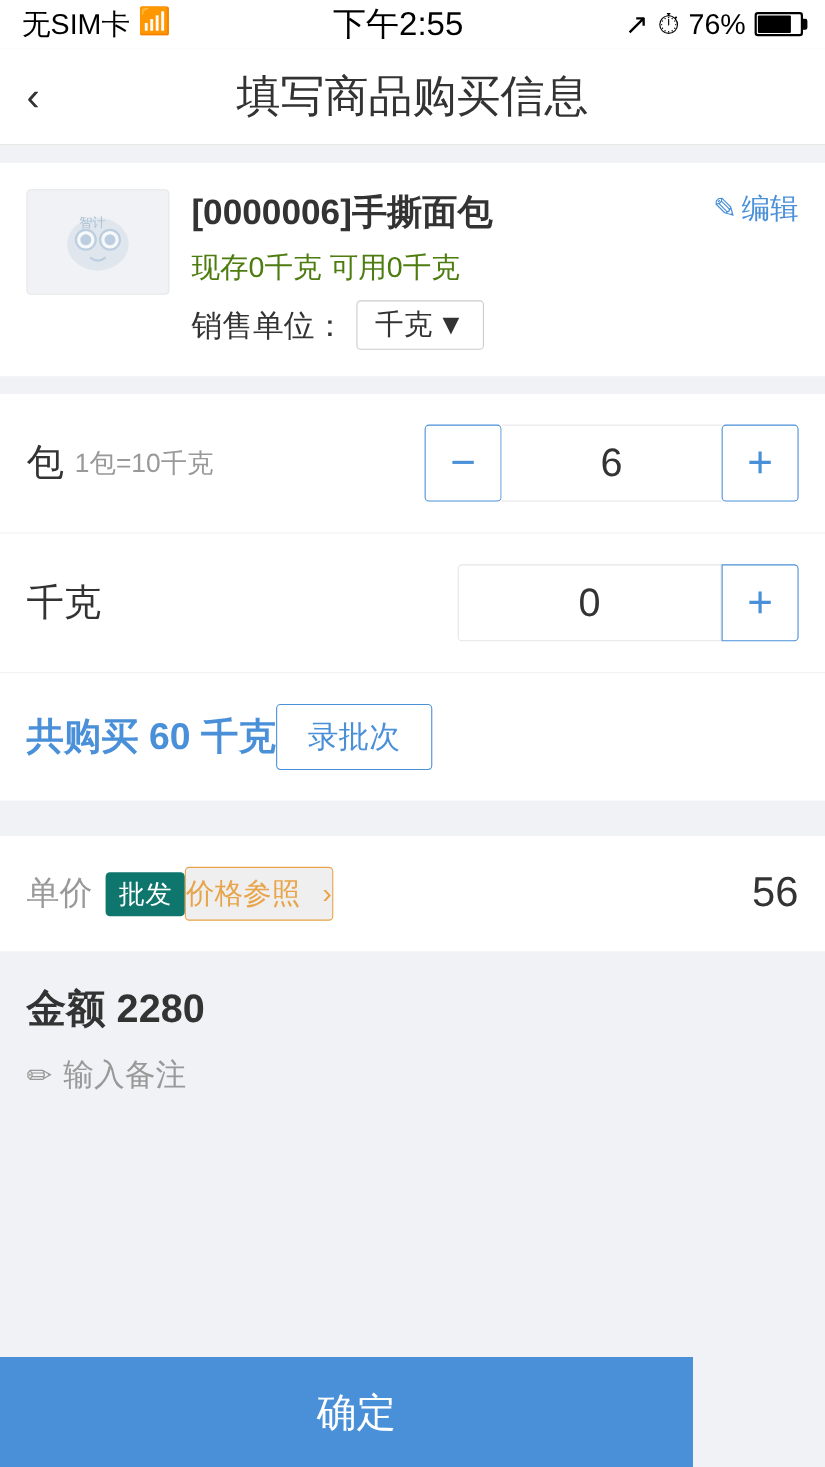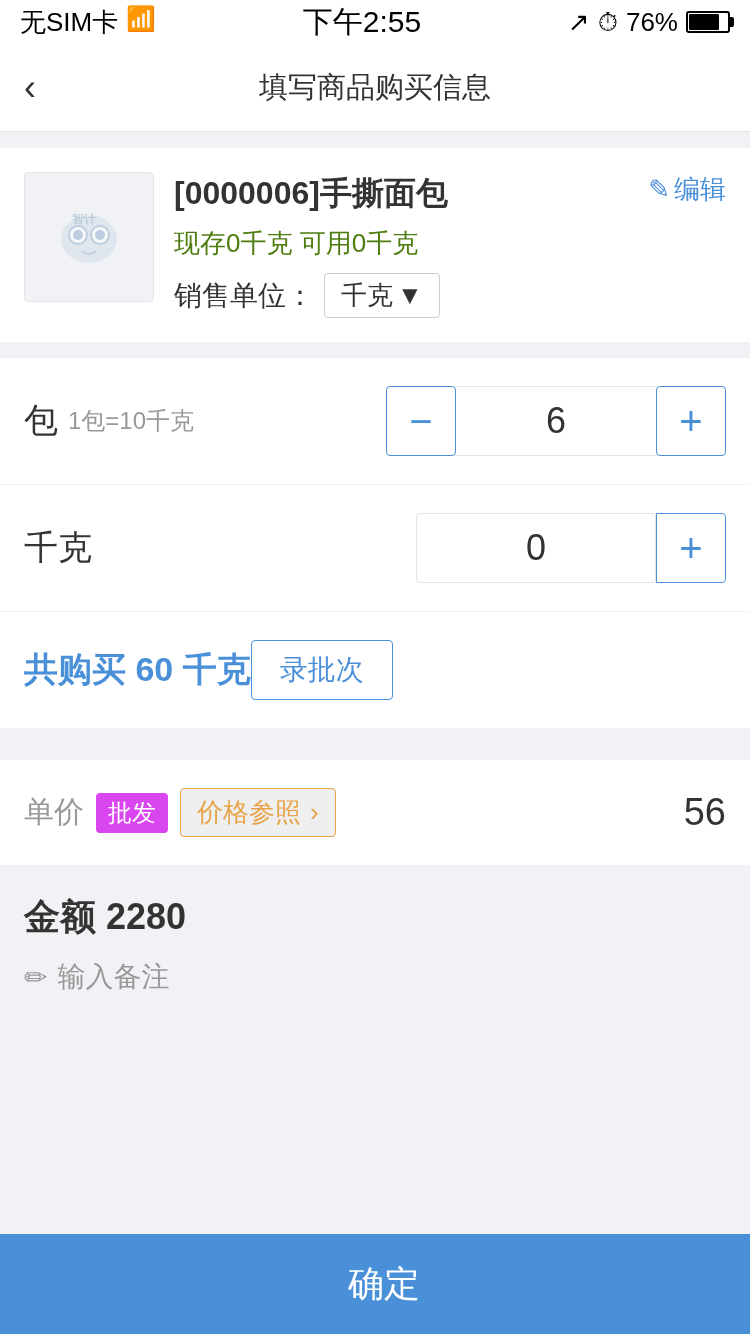--- a/index.html
+++ b/index.html
@@ -81,37 +81,37 @@
       border-bottom: 1px solid #e5e5e5;
     }
     .nav-back {
       position: absolute;
       left: 24px;
       font-size: 36px;
       color: #333;
       cursor: pointer;
     }
     .nav-title {
-      font-size: 29px;
+      font-size: 40px;
       font-weight: 500;
       color: #333;
     }
 
     
     .product-section {
       background: #fff;
       padding: 24px;
       display: flex;
       align-items: flex-start;
       gap: 20px;
       margin-top: 16px;
     }
     .product-image {
       width: 130px;
-      height: 130px;
+      height: 96px;
       background: #f0f2f5;
       border: 1px solid #e5e5e5;
       border-radius: 4px;
       display: flex;
       align-items: center;
       justify-content: center;
       flex-shrink: 0;
     }
     .product-image svg {
       width: 70px;
@@ -250,37 +250,36 @@
       padding: 28px 24px;
       display: flex;
       align-items: center;
     }
     .price-label {
       font-size: 30px;
       color: #999;
       margin-right: 12px;
     }
     .price-tag {
-      background: #d946ef;
+      background: #0f766e;
       color: #fff;
       border-radius: 4px;
       padding: 4px 12px;
       font-size: 24px;
-      margin-right: 12px;
       text-align: right;
     }
     .price-ref-btn {
       border: 1px solid #e8a44a;
       color: #e8a44a;
       border-radius: 4px;
-      padding: 6px 16px;
-      font-size: 26px;
-      display: flex;
-      align-items: center;
-      gap: 9px;
+      padding: 6px 0;
+      font-size: 26px;
+      display: flex;
+      align-items: center;
+      gap: 20px;
       cursor: pointer;
     }
     .price-value {
       margin-left: auto;
       font-size: 38px;
       color: #333;
       font-weight: 500;
     }
 
     
@@ -314,21 +313,21 @@
     .bottom-space {
       height: 400px;
       background: #f0f2f5;
     }
 
     
     .confirm-btn {
       position: fixed;
       bottom: 0;
       left: 0;
-      width: 750px;
+      width: 630px;
       height: 100px;
       background: #4a90d9;
       color: #fff;
       font-size: 36px;
       display: flex;
       align-items: center;
       justify-content: center;
       cursor: pointer;
       border: none;
       outline: none;

